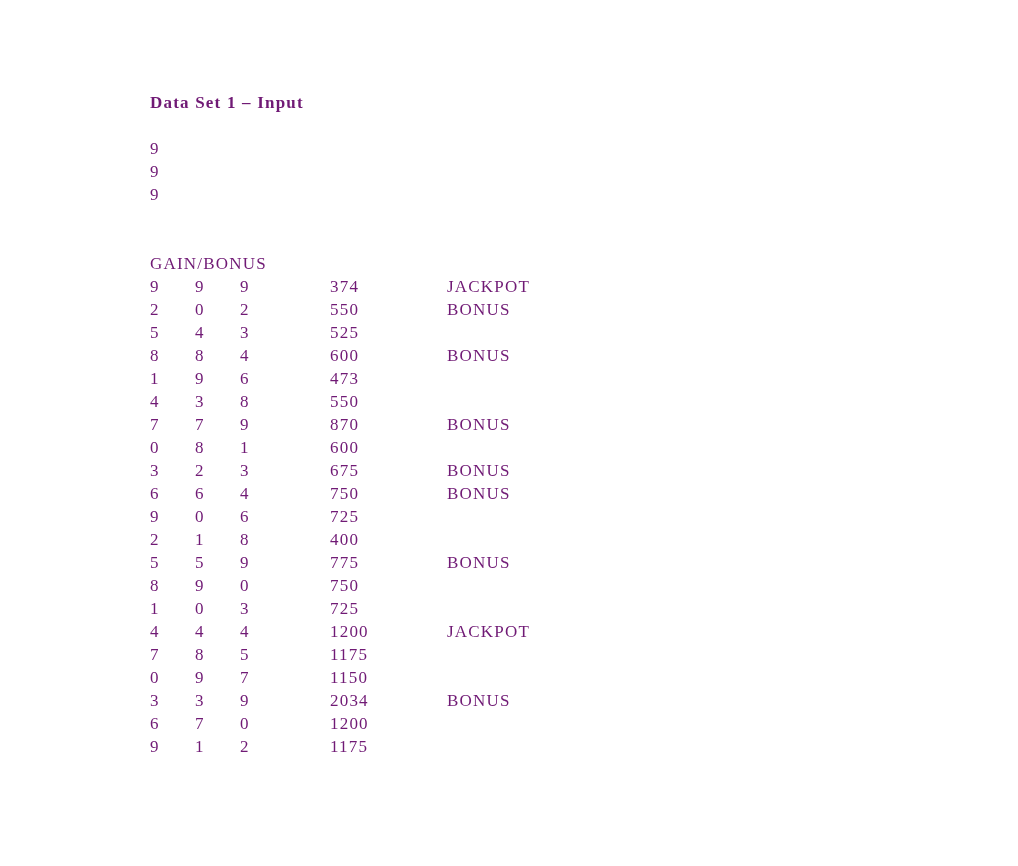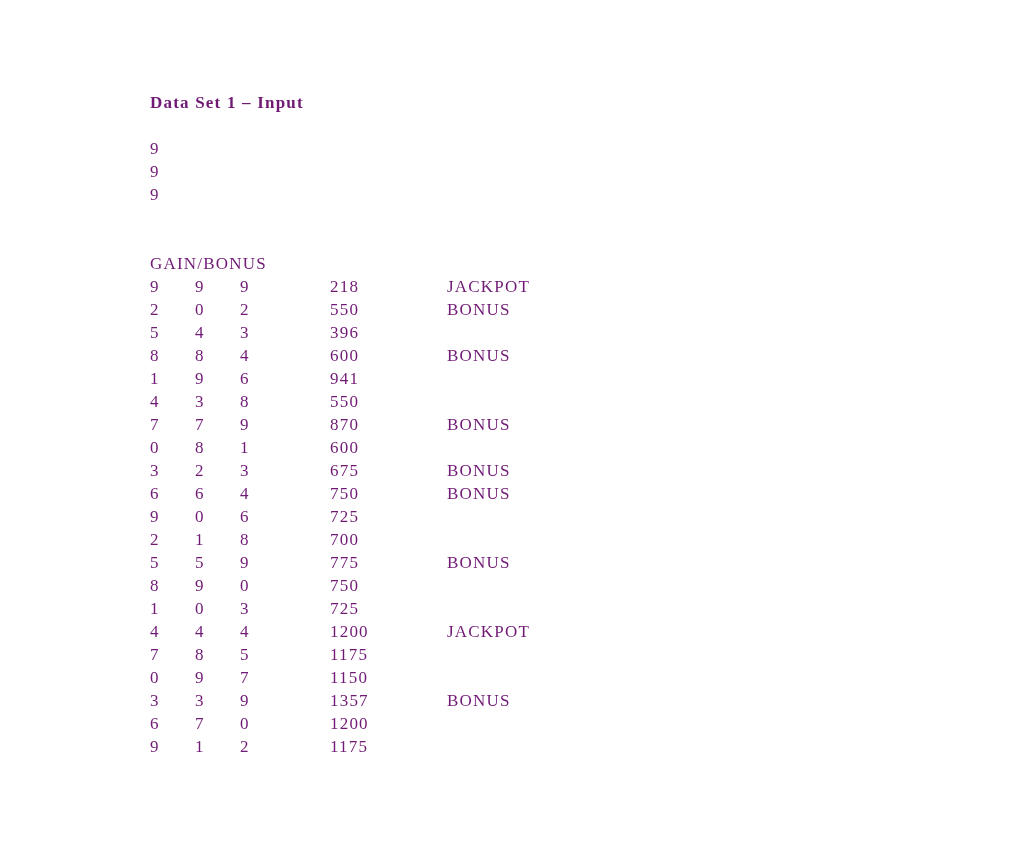--- a/index.html
+++ b/index.html
@@ -72,49 +72,49 @@
 
     <div>
       <div class="trow">
         <span class="cell cgain">GAIN/BONUS</span>
       </div>
       <div>
           <div class="trow">
             <span class="cell c1">9</span>
             <span class="cell c2">9</span>
             <span class="cell c3">9</span>
-            <span class="cell cgain">218</span>
+            <span class="cell cgain">374</span>
             <span class="cell cout">JACKPOT</span>
           </div>
           <div class="trow">
             <span class="cell c1">2</span>
             <span class="cell c2">0</span>
             <span class="cell c3">2</span>
             <span class="cell cgain">550</span>
             <span class="cell cout">BONUS</span>
           </div>
           <div class="trow">
             <span class="cell c1">5</span>
             <span class="cell c2">4</span>
             <span class="cell c3">3</span>
-            <span class="cell cgain">396</span>
+            <span class="cell cgain">525</span>
             <span class="cell cout"></span>
           </div>
           <div class="trow">
             <span class="cell c1">8</span>
             <span class="cell c2">8</span>
             <span class="cell c3">4</span>
             <span class="cell cgain">600</span>
             <span class="cell cout">BONUS</span>
           </div>
           <div class="trow">
             <span class="cell c1">1</span>
             <span class="cell c2">9</span>
             <span class="cell c3">6</span>
-            <span class="cell cgain">941</span>
+            <span class="cell cgain">473</span>
             <span class="cell cout"></span>
           </div>
           <div class="trow">
             <span class="cell c1">4</span>
             <span class="cell c2">3</span>
             <span class="cell c3">8</span>
             <span class="cell cgain">550</span>
             <span class="cell cout"></span>
           </div>
           <div class="trow">
@@ -149,21 +149,21 @@
             <span class="cell c1">9</span>
             <span class="cell c2">0</span>
             <span class="cell c3">6</span>
             <span class="cell cgain">725</span>
             <span class="cell cout"></span>
           </div>
           <div class="trow">
             <span class="cell c1">2</span>
             <span class="cell c2">1</span>
             <span class="cell c3">8</span>
-            <span class="cell cgain">700</span>
+            <span class="cell cgain">400</span>
             <span class="cell cout"></span>
           </div>
           <div class="trow">
             <span class="cell c1">5</span>
             <span class="cell c2">5</span>
             <span class="cell c3">9</span>
             <span class="cell cgain">775</span>
             <span class="cell cout">BONUS</span>
           </div>
           <div class="trow">
@@ -198,21 +198,21 @@
             <span class="cell c1">0</span>
             <span class="cell c2">9</span>
             <span class="cell c3">7</span>
             <span class="cell cgain">1150</span>
             <span class="cell cout"></span>
           </div>
           <div class="trow">
             <span class="cell c1">3</span>
             <span class="cell c2">3</span>
             <span class="cell c3">9</span>
-            <span class="cell cgain">1357</span>
+            <span class="cell cgain">2034</span>
             <span class="cell cout">BONUS</span>
           </div>
           <div class="trow">
             <span class="cell c1">6</span>
             <span class="cell c2">7</span>
             <span class="cell c3">0</span>
             <span class="cell cgain">1200</span>
             <span class="cell cout"></span>
           </div>
           <div class="trow">

